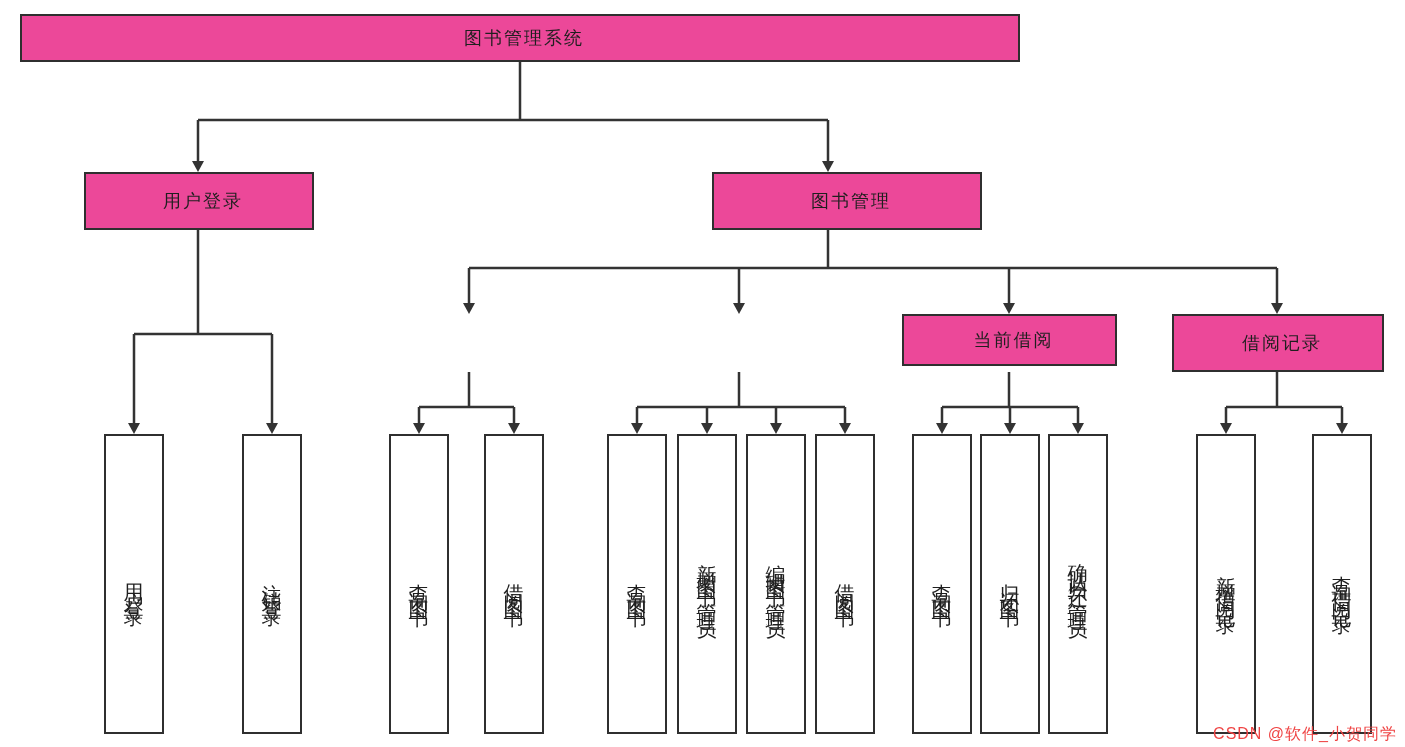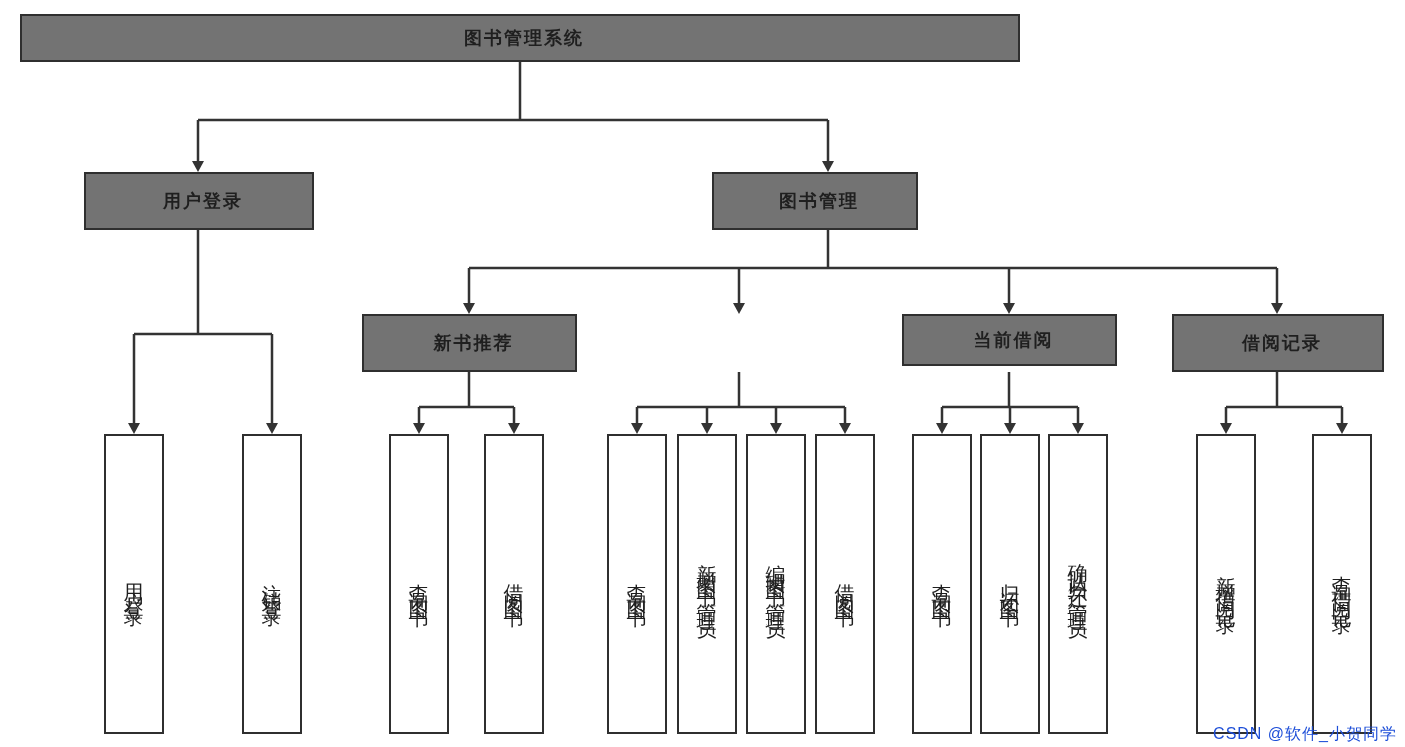--- a/index.html
+++ b/index.html
@@ -20,26 +20,26 @@
     position: absolute;
     left: 0; top: 0;
     width: 1405px;
     height: 747px;
     pointer-events: none;
   }
   .node {
     position: absolute;
     box-sizing: border-box;
     border: 2px solid #2f2f2f;
-    background: #737373;
+    background: #ec4899;
     display: flex;
     align-items: center;
     justify-content: center;
     font-size: 18px;
-    font-weight: 700;
+    font-weight: 400;
     letter-spacing: 2px;
     white-space: nowrap;
     padding-left: 8px;
   }
   .node.root {
     font-size: 18px;
   }
   .leaf {
     position: absolute;
     box-sizing: border-box;
@@ -53,21 +53,21 @@
     font-size: 20px;
     font-weight: 500;
     letter-spacing: 8px;
     line-height: 1;
   }
   .watermark {
     position: absolute;
     right: 8px;
     bottom: 2px;
     font-size: 16px;
-    color: #1d4ed8;
+    color: #ef4444;
     letter-spacing: 1px;
   }
 </style>
 </head>
 <body>
 
 <div class="canvas">
 
   <svg class="connectors" viewBox="0 0 1405 747" xmlns="http://www.w3.org/2000/svg">
     <g stroke="#333333" stroke-width="2.5" fill="none">
@@ -113,23 +113,22 @@
 
       <polygon points="1220,423 1232,423 1226,434"></polygon>
       <polygon points="1336,423 1348,423 1342,434"></polygon>
     </g>
   </svg>
 
   <div class="node root" style="left:20px; top:14px; width:1000px; height:48px;">图书管理系统</div>
 
   <div class="node" style="left:84px; top:172px; width:230px; height:58px;">用户登录</div>
 
-  <div class="node" style="left:712px; top:172px; width:206px; height:58px;">图书管理</div>
+  <div class="node" style="left:712px; top:172px; width:270px; height:58px;">图书管理</div>
 
-  <div class="node" style="left:362px; top:314px; width:215px; height:58px;">新书推荐</div>
 
 
   <div class="node" style="left:902px; top:314px; width:215px; height:52px;">当前借阅</div>
 
   <div class="node" style="left:1172px; top:314px; width:212px; height:58px;">借阅记录</div>
 
   <div class="leaf" style="left:104px; top:434px; width:60px; height:300px;">用户登录</div>
 
   <div class="leaf" style="left:242px; top:434px; width:60px; height:300px;">注销登录</div>
 

